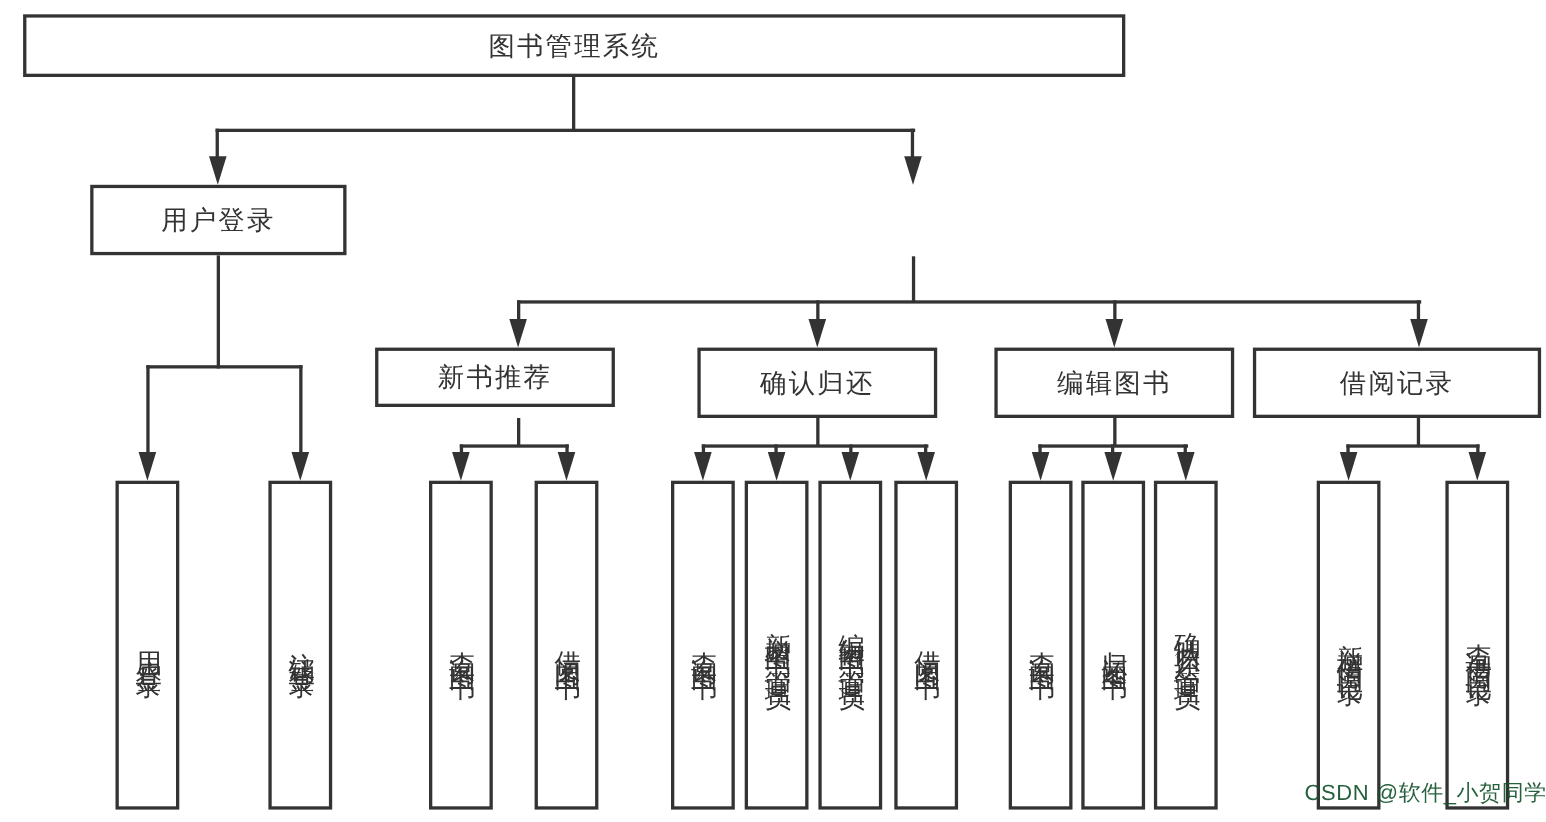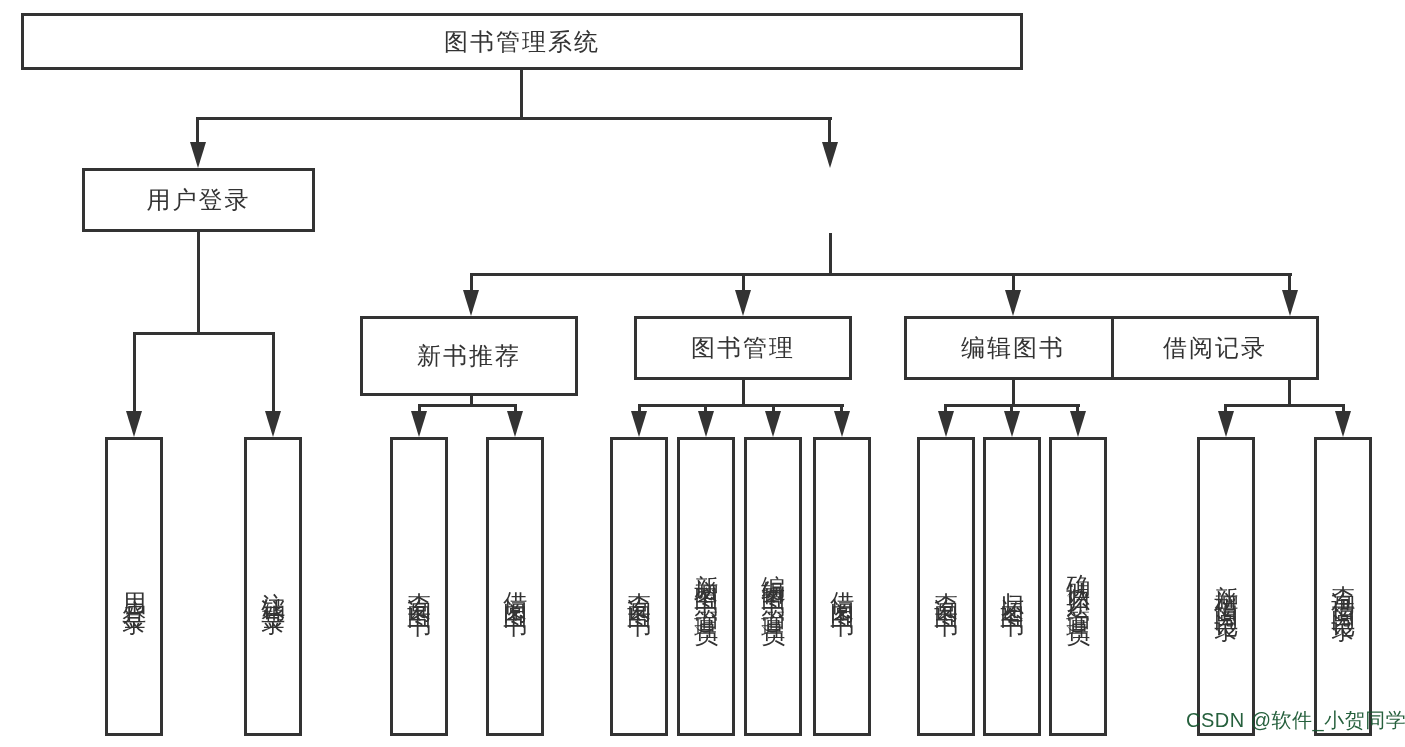--- a/index.html
+++ b/index.html
@@ -95,30 +95,30 @@
   <div class="arw" style="left:1335px;top:411px"></div>
 
   <div class="node" style="left:21px;top:13px;width:1002px;height:57px">
     <span>图书管理系统</span>
   </div>
 
   <div class="node" style="left:82px;top:168px;width:233px;height:64px">
     <span>用户登录</span>
   </div>
 
-  <div class="node" style="left:360px;top:316px;width:218px;height:80px">
+  <div class="node" style="left:341px;top:316px;width:218px;height:54px">
     <span>新书推荐</span>
   </div>
   <div class="node" style="left:634px;top:316px;width:218px;height:64px">
-    <span>图书管理</span>
+    <span>确认归还</span>
   </div>
   <div class="node" style="left:904px;top:316px;width:218px;height:64px">
     <span>编辑图书</span>
   </div>
-  <div class="node" style="left:1111px;top:316px;width:208px;height:64px">
+  <div class="node" style="left:1139px;top:316px;width:262px;height:64px">
     <span>借阅记录</span>
   </div>
 
   <div class="leaf" style="left:105px;top:437px">
     <span class="vtext">用户登录</span>
   </div>
   <div class="leaf" style="left:244px;top:437px">
     <span class="vtext">注销登录</span>
   </div>
 

